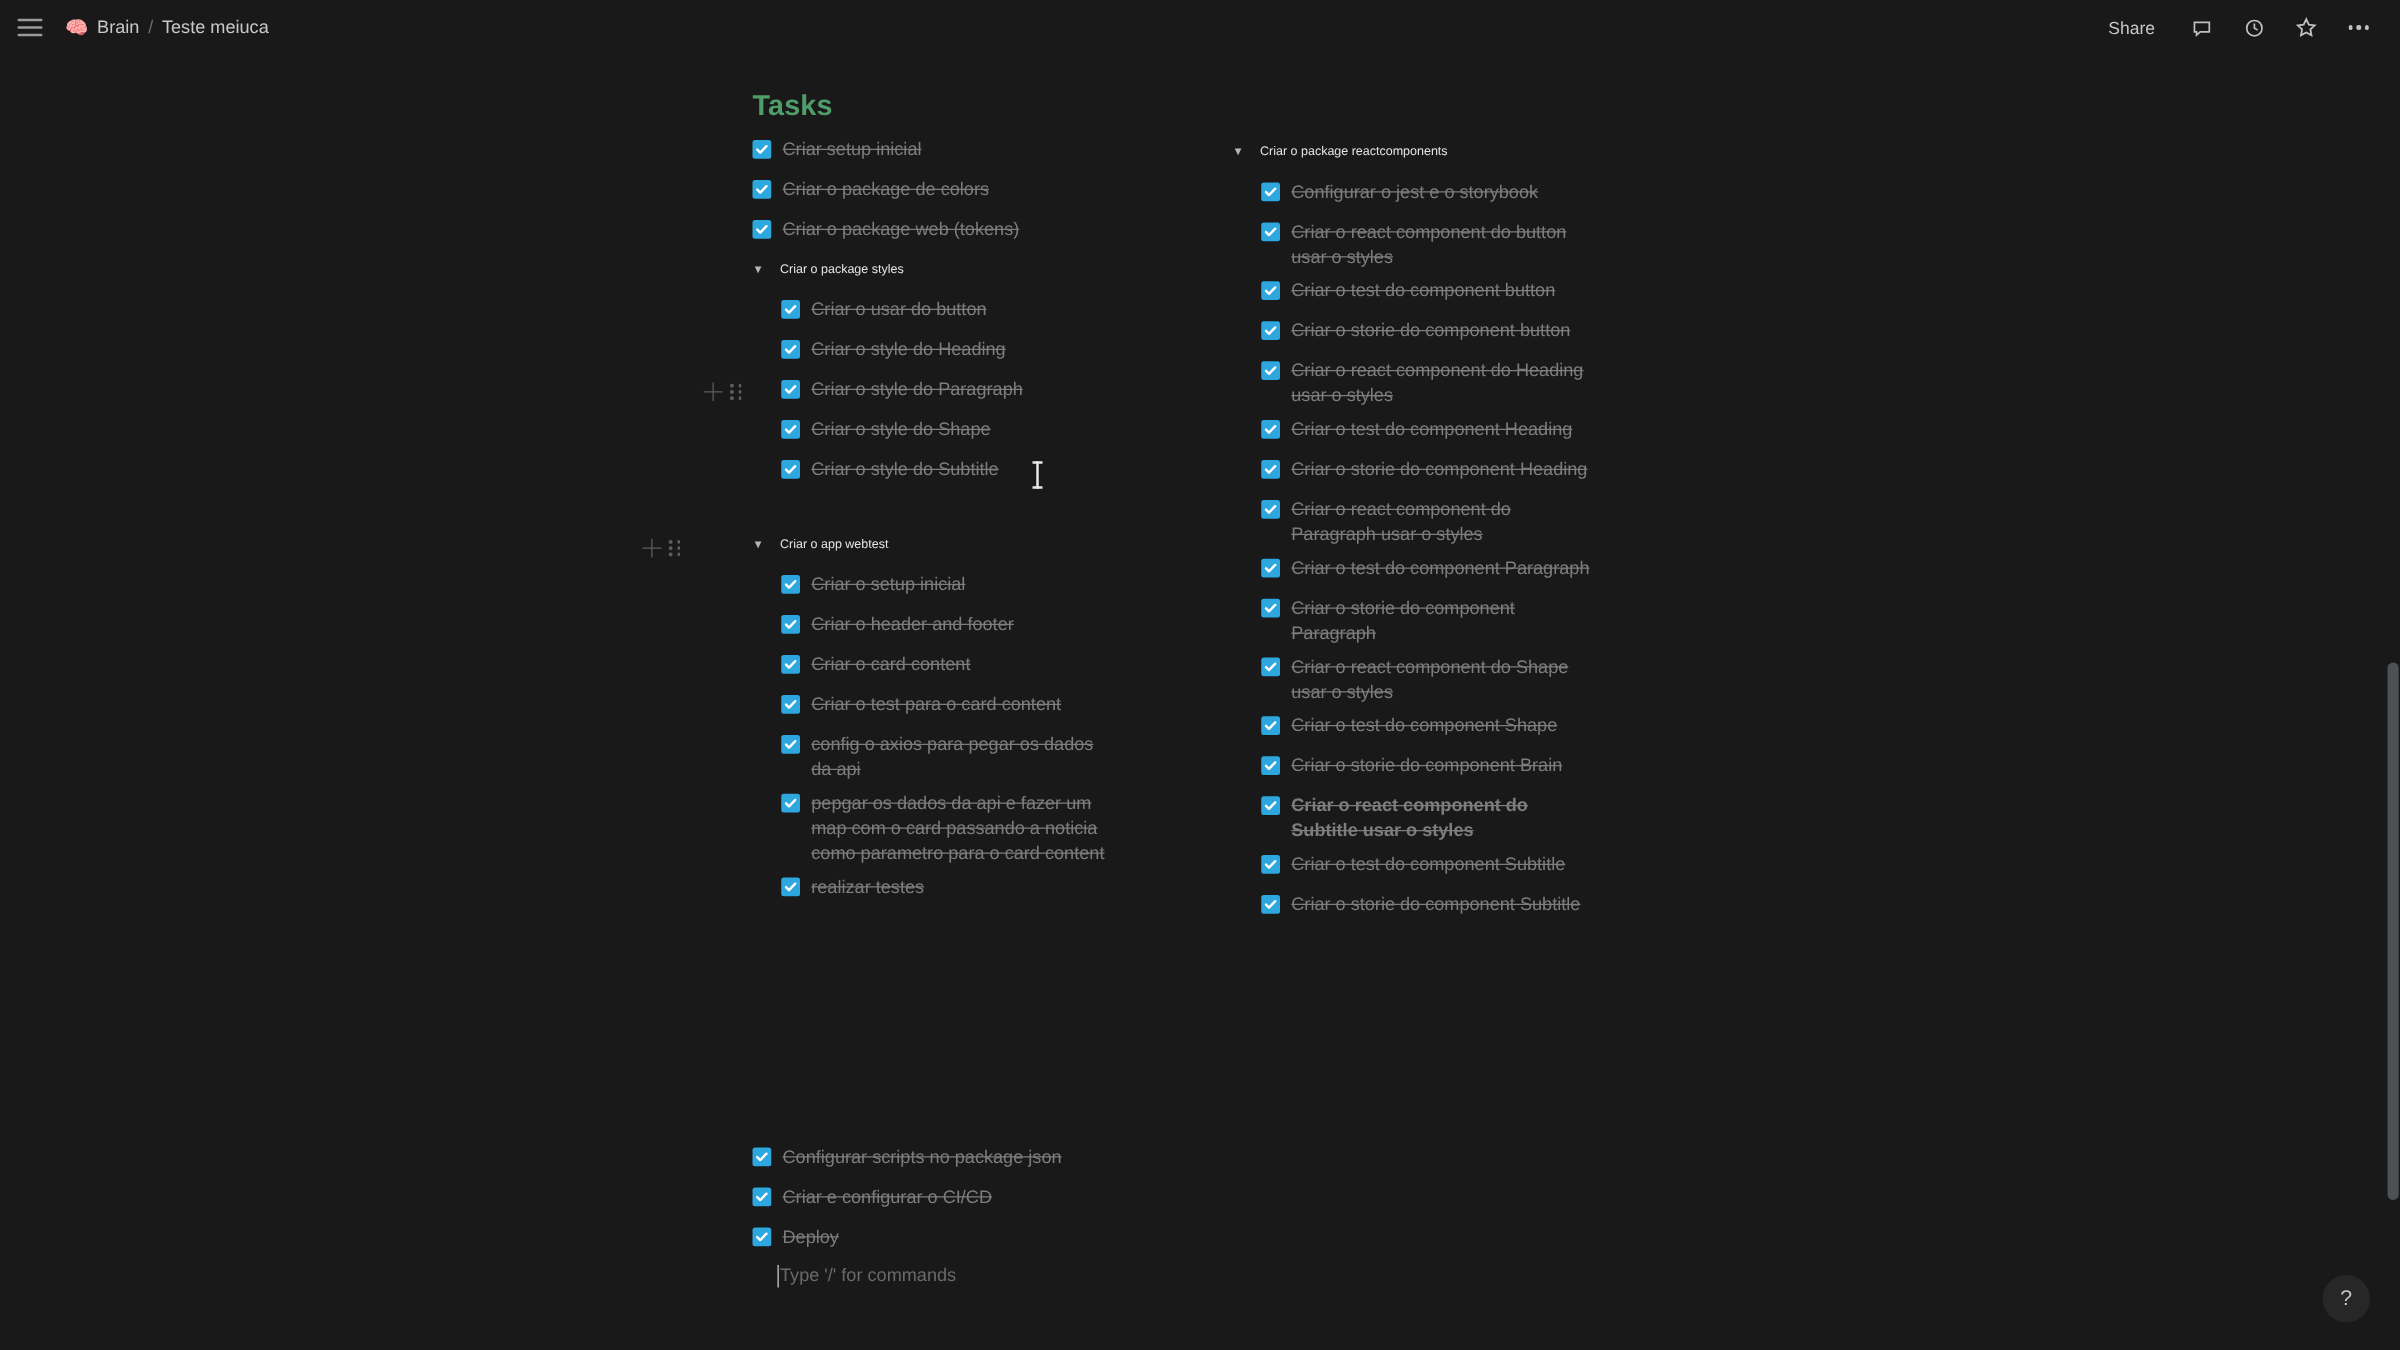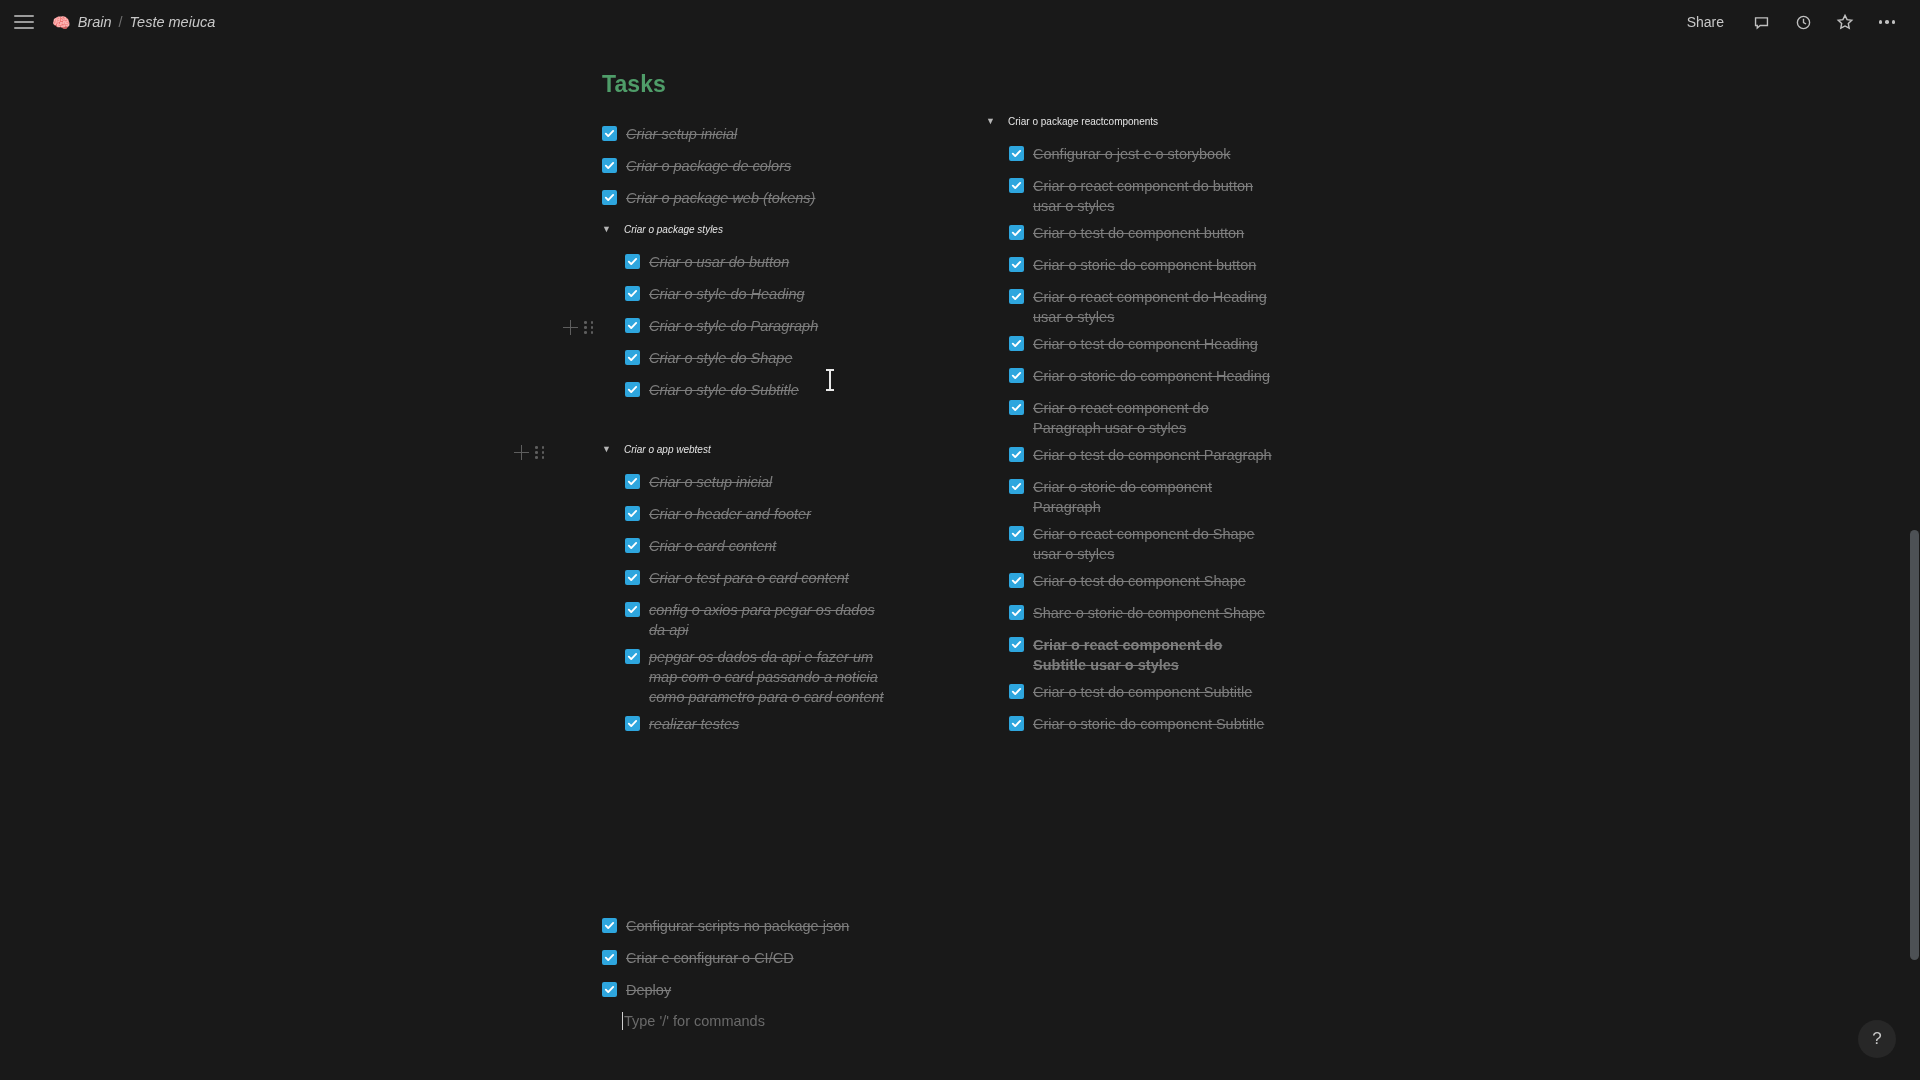--- a/index.html
+++ b/index.html
@@ -16,41 +16,41 @@
     position: absolute; top: 0; left: 0; width: 1920px; height: 44px;
     display: flex; align-items: center;
     padding: 0 22px 0 14px;
     background: #191919;
   }
   .hamburger { width: 22px; height: 22px; display: flex; flex-direction: column;
                justify-content: center; gap: 4px; cursor: pointer; margin-right: 16px; }
   .hamburger span { display: block; height: 2px; width: 20px; background: #9b9b9b; border-radius: 1px; }
 
   .brand-emoji { font-size: 15px; line-height: 1; margin-right: 7px; }
-  .bc-item { color: #c8c8c8; font-size: 14.5px; white-space: nowrap; cursor: pointer; font-style: italic; }
+  .bc-item { color: #c8c8c8; font-size: 14.5px; white-space: nowrap; cursor: pointer; }
   .bc-sep { color: #6e6e6e; font-size: 14.5px; margin: 0 7px; }
 
   .topbar-right { margin-left: auto; display: flex; align-items: center; gap: 20px; }
   .share-btn { color: #c8c8c8; font-size: 14px; cursor: pointer; padding: 3px 6px; border-radius: 3px; }
   .ticon { width: 22px; height: 22px; display: flex; align-items: center;
            justify-content: center; cursor: pointer; border-radius: 4px; }
   .ticon svg { stroke: #c0c0c0; fill: none; stroke-width: 1.6; }
   .dots { display: flex; gap: 3px; align-items: center; }
   .dots i { width: 3.5px; height: 3.5px; border-radius: 50%; background: #c0c0c0; display: block; }
 
   
   .page { position: absolute; top: 44px; left: 0; width: 1920px; height: 1036px; }
 
   .page-title {
     position: absolute; left: 602px; top: 27px;
     color: #4f9d69; font-size: 23px; font-weight: bold;
     letter-spacing: .1px;
   }
 
-  .col-left  { position: absolute; left: 602px; top: 80px;  width: 345px; font-style: italic; }
+  .col-left  { position: absolute; left: 602px; top: 66px;  width: 345px; }
   .col-right { position: absolute; left: 986px; top: 68px;  width: 330px; }
   .col-bottom{ position: absolute; left: 602px; top: 872px; width: 420px; }
 
   
   .row { position: relative; display: flex; align-items: flex-start; min-height: 25px;
          margin-bottom: 7px; }
 
   .cb {
     flex: 0 0 auto; width: 15px; height: 15px; margin-top: 2px; margin-right: 9px;
     background: #2ea6de; border-radius: 2px; cursor: pointer;
@@ -424,21 +424,21 @@
             </svg>
           </span>
         <span class="txt">Criar o test do component Shape</span>
       </div>
       <div class="row">
         <span class="cb">
             <svg viewBox="0 0 12 12">
               <path d="M2 6.2l2.6 2.6L10 3.2"></path>
             </svg>
           </span>
-        <span class="txt">Share o storie do component Shape</span>
+        <span class="txt">Criar o storie do component Brain</span>
       </div>
       <div class="row" style="width:262px;font-weight:bold;">
         <span class="cb">
             <svg viewBox="0 0 12 12">
               <path d="M2 6.2l2.6 2.6L10 3.2"></path>
             </svg>
           </span>
         <span class="txt">Criar o react component do Subtitle usar o styles</span>
       </div>
       <div class="row">

